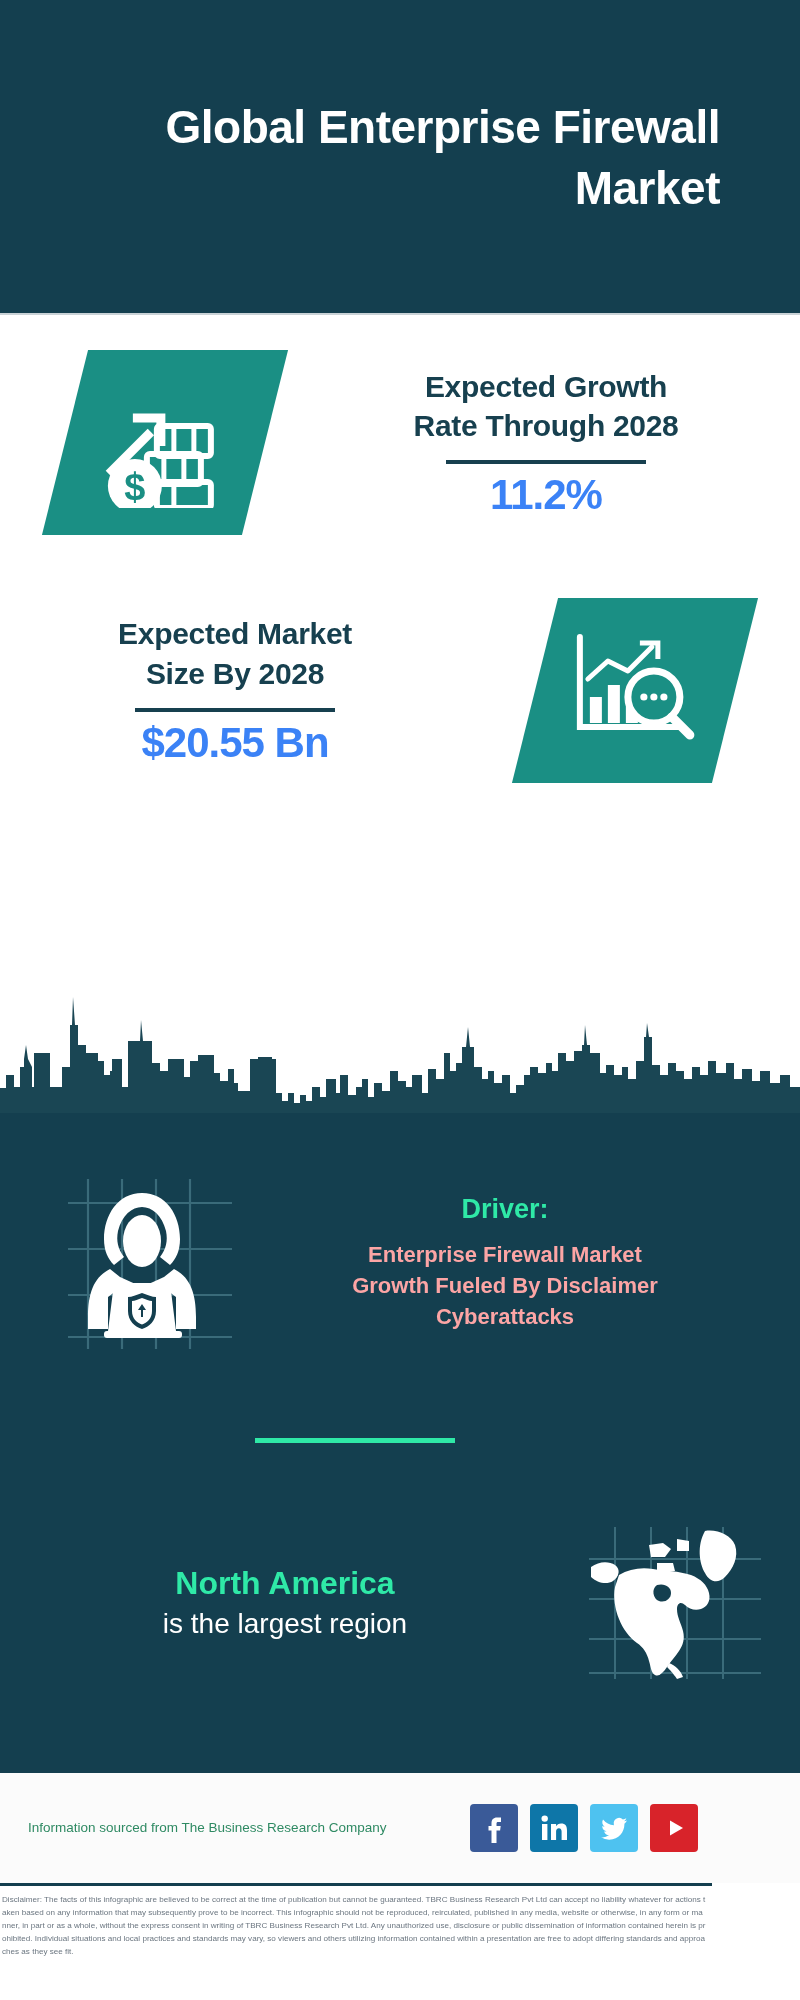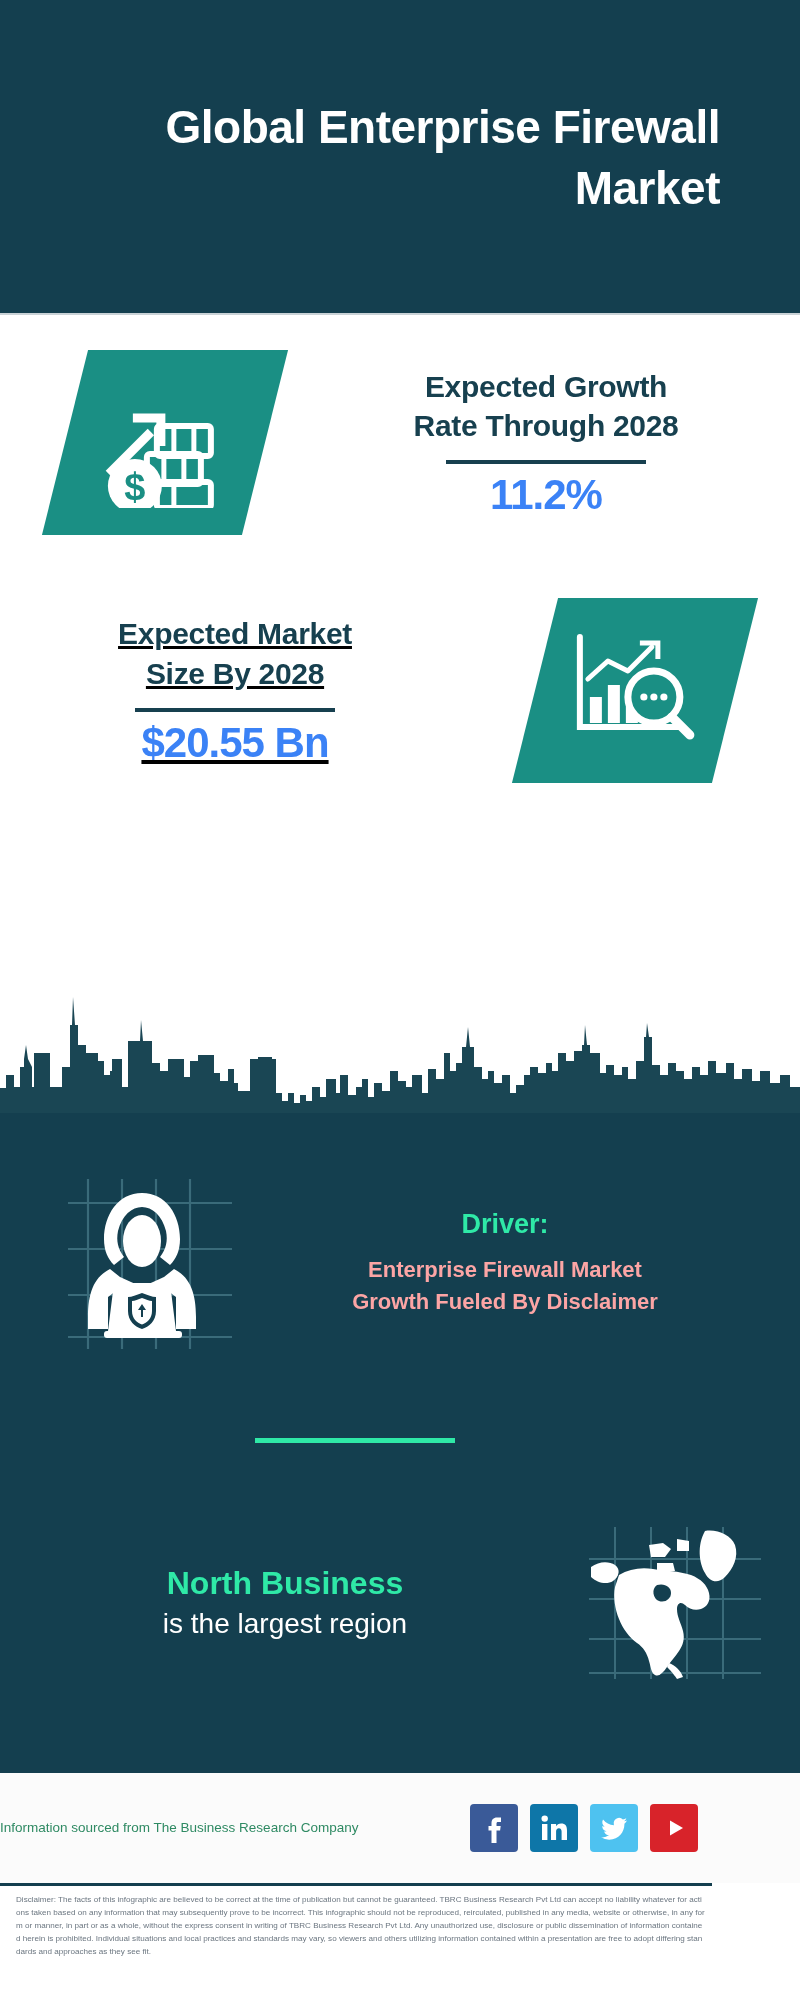--- a/index.html
+++ b/index.html
@@ -44,21 +44,21 @@
   }
   .stat-rule { width:200px; height:4px; background:#17404f; margin:14px 0 8px; }
   .stat-value {
     color:#3b82f6; font-size:42px; font-weight:bold; letter-spacing:-1px;
     line-height:1.1;
   }
 
   
   .stat2 {
     position:absolute; left:0; top:570px; width:800px; height:240px;
-    display:flex; align-items:center;text-decoration:underline;
+    display:flex; align-items:center;
   }
   .stat2-text { width:470px; display:flex; flex-direction:column; align-items:center; }
   .stat2-icon-wrap { flex:1; display:flex; justify-content:center; }
 
   
   .skyline { position:absolute; left:0; top:975px; width:800px; height:145px; }
   .skyline svg { display:block; width:800px; height:145px; }
 
   
   .darkbody {
@@ -91,35 +91,35 @@
   .region-text { flex:1; text-align:center; padding-left:20px; }
   .region-heading { color:#2fe9a7; font-size:32px; font-weight:bold; line-height:1.3; }
   .region-sub { color:#ffffff; font-size:28px; line-height:1.35; }
   .region-map-wrap { width:250px; display:flex; justify-content:center; align-items:center; }
 
   
   .footer {
     position:absolute; left:0; top:1773px; width:800px; height:110px;
     background:#fbfbfb; display:flex; align-items:center;
   }
-  .footer-text { width:470px; }
+  .footer-text { padding-left:28px; width:470px; }
   .footer-line { color:#2f8a63; font-size:13.5px; line-height:1.85; white-space:nowrap; }
   .social-row { display:flex; gap:12px; align-items:center; }
   .social {
     width:48px; height:48px; border-radius:4px;
     display:flex; align-items:center; justify-content:center;
     color:#fff; font-weight:bold;
   }
   .social svg { display:block; }
 
   
   .disclaimer {
     position:absolute; left:0; top:1883px; width:712px; height:117px;
     background:#ffffff; border-top:3px solid #143f4f;
-    padding:7px 6px 0 16px;
+    padding:7px 6px 0 2px;
   }
   .disclaimer p {
     color:#6b7680; font-size:8.1px; line-height:1.62; text-align:left;
     font-family:"Liberation Sans", sans-serif; word-break:break-all;
   }
   .hairline { position:absolute; left:0; top:313px; width:800px; height:2px; background:#c9d2d6; }
 </style>
 </head>
 <body>
 
@@ -228,28 +228,29 @@
 
           <path d="M82 122 C76 124 72 126 68 126 L68 140 C68 150 75 156 82 158 C89 156 96 150 96 140 L96 126 C92 126 88 124 82 122 Z" fill="#143f4f"></path>
           <path d="M82 127 C78 128.5 75 130 72 130 L72 140 C72 147.5 77 152 82 153.5 C87 152 92 147.5 92 140 L92 130 C89 130 86 128.5 82 127 Z" fill="#ffffff"></path>
           <path d="M82 133 L86 139 L83 139 L83 146 L81 146 L81 139 L78 139 Z" fill="#143f4f"></path>
         </svg>
       </div>
       <div class="driver-text">
         <div class="driver-heading">Driver:</div>
         <div class="driver-body">Enterprise Firewall Market</div>
         <div class="driver-body">Growth Fueled By Disclaimer</div>
+        <div class="driver-body">Cyberattacks</div>
       </div>
     </div>
 
     <div class="mint-divider"></div>
 
     <div class="region-row">
       <div class="region-text">
-        <div class="region-heading">North Business</div>
+        <div class="region-heading">North America</div>
         <div class="region-sub">is the largest region</div>
       </div>
       <div class="region-map-wrap">
         <svg width="180" height="160" viewBox="0 0 180 160">
           <g stroke="#3a6b7a" stroke-width="2" fill="none">
             <line x1="30" y1="4" x2="30" y2="156"></line>
             <line x1="66" y1="4" x2="66" y2="156"></line>
             <line x1="102" y1="4" x2="102" y2="156"></line>
             <line x1="138" y1="4" x2="138" y2="156"></line>
             <line x1="4" y1="36" x2="176" y2="36"></line>

